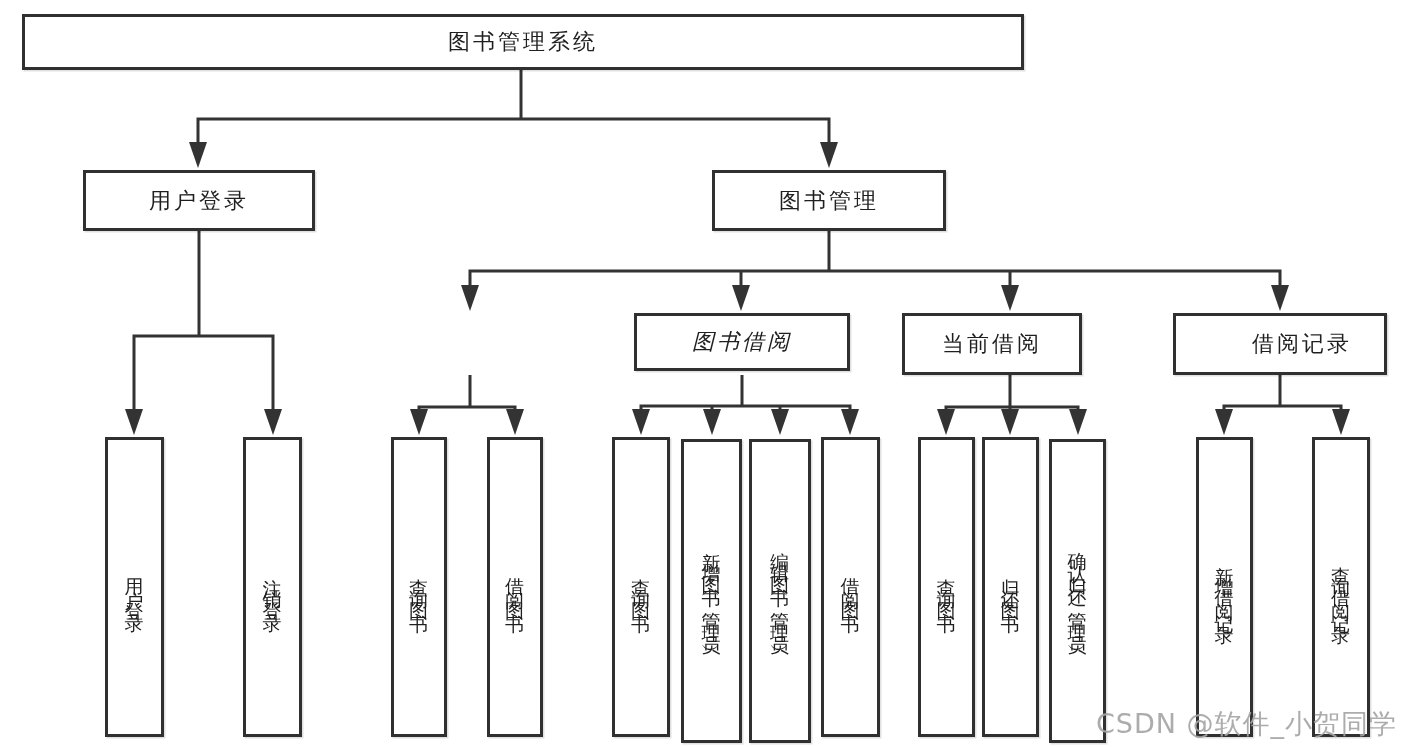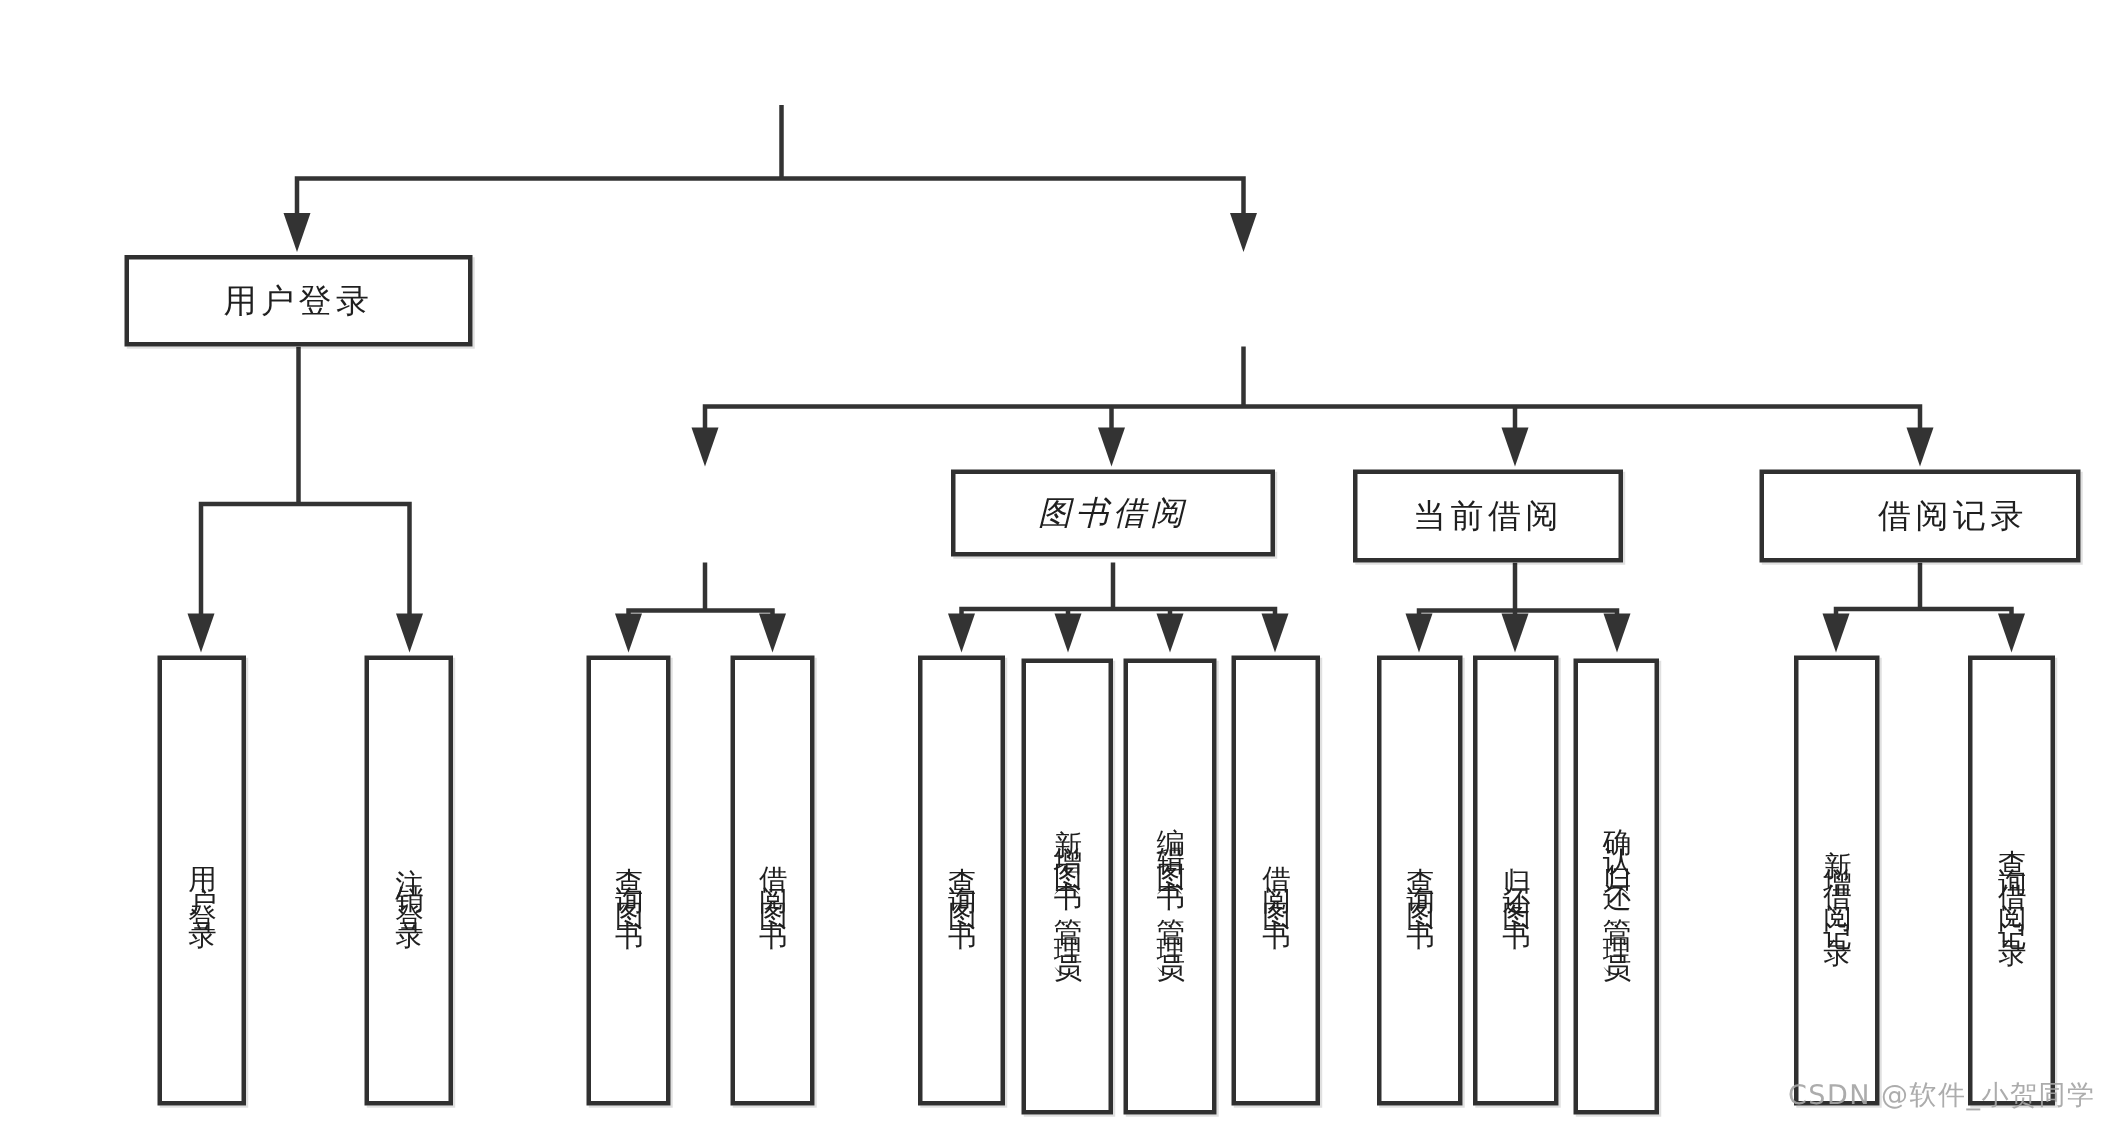--- a/index.html
+++ b/index.html
@@ -49,21 +49,21 @@
     font-size: 19px;
     letter-spacing: 12px;
     line-height: 1;
     white-space: nowrap;
     color: #1f1f1f;
   }
   .watermark {
     position: absolute;
     right: 8px;
     bottom: 5px;
-    font-size: 18px;
+    font-size: 27px;
     letter-spacing: 1px;
     color: rgba(165,165,165,0.92);
     z-index: 5;
     white-space: nowrap;
     margin-left: 19px;
   }
 </style>
 </head>
 <body>
 
@@ -124,24 +124,30 @@
     </g>
 
     <g>
       <path d="M1280,375 V406"></path>
       <path d="M1224,411 V406 H1341 V411"></path>
       <polygon points="1215,409 1233,409 1224,435"></polygon>
       <polygon points="1332,409 1350,409 1341,435"></polygon>
     </g>
   </svg>
 
+  <div class="box" style="left:22px; top:14px; width:1002px; height:56px;">
+    <span class="hlabel">图书管理系统</span>
+  </div>
 
   <div class="box" style="left:83px; top:170px; width:232px; height:61px;">
     <span class="hlabel">用户登录</span>
   </div>
+  <div class="box" style="left:712px; top:170px; width:234px; height:61px;">
+    <span class="hlabel">图书管理</span>
+  </div>
 
   <div class="box" style="left:634px; top:313px; width:216px; height:58px;font-style:italic;">
     <span class="hlabel">图书借阅</span>
   </div>
   <div class="box" style="left:902px; top:313px; width:180px; height:62px;">
     <span class="hlabel">当前借阅</span>
   </div>
   <div class="box" style="left:1173px; top:313px; width:214px; height:62px;padding-left:44px;">
     <span class="hlabel">借阅记录</span>
   </div>

